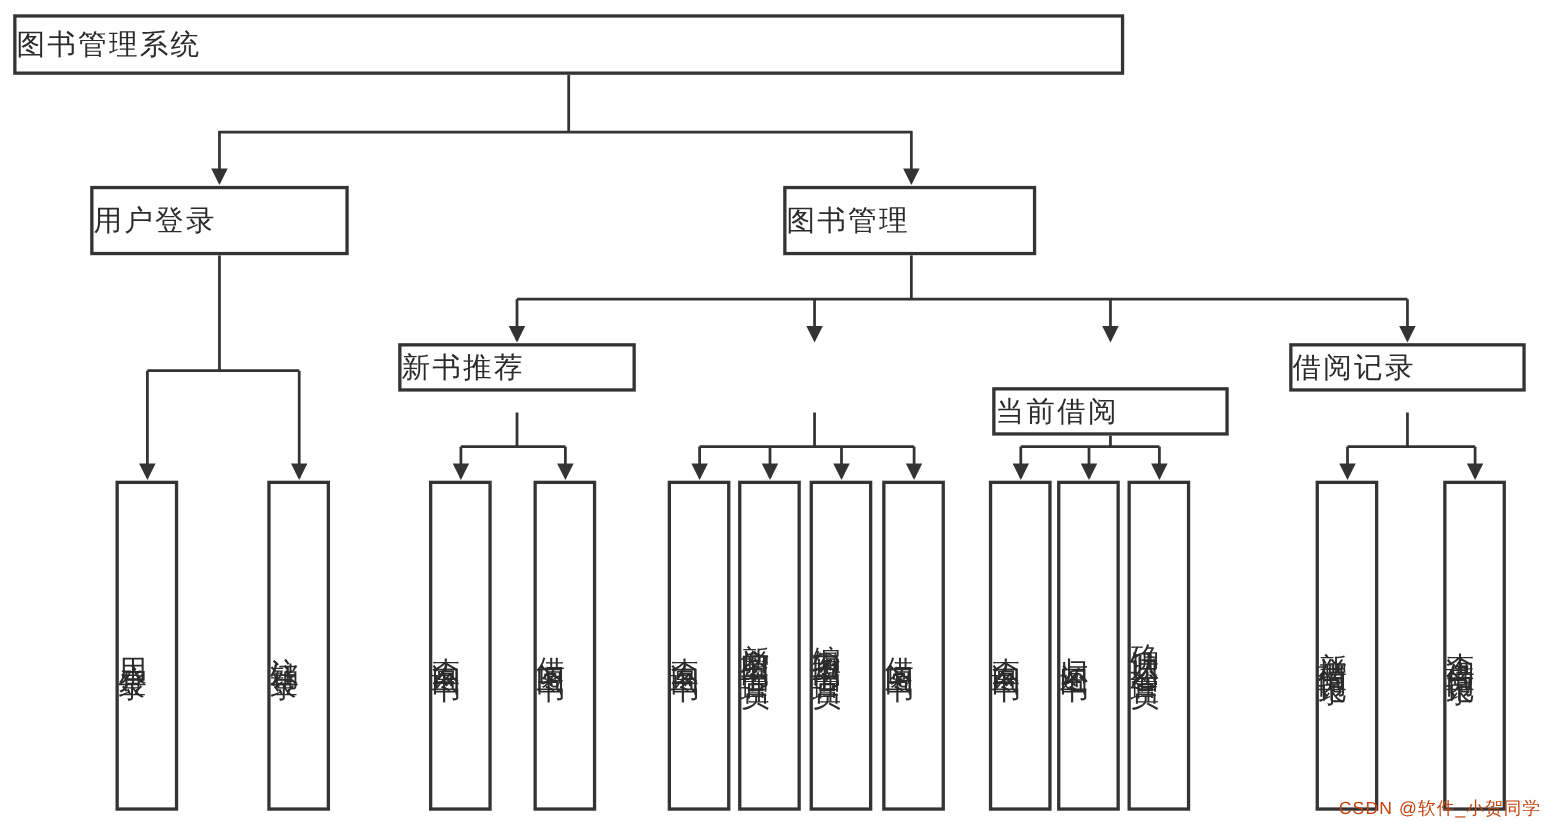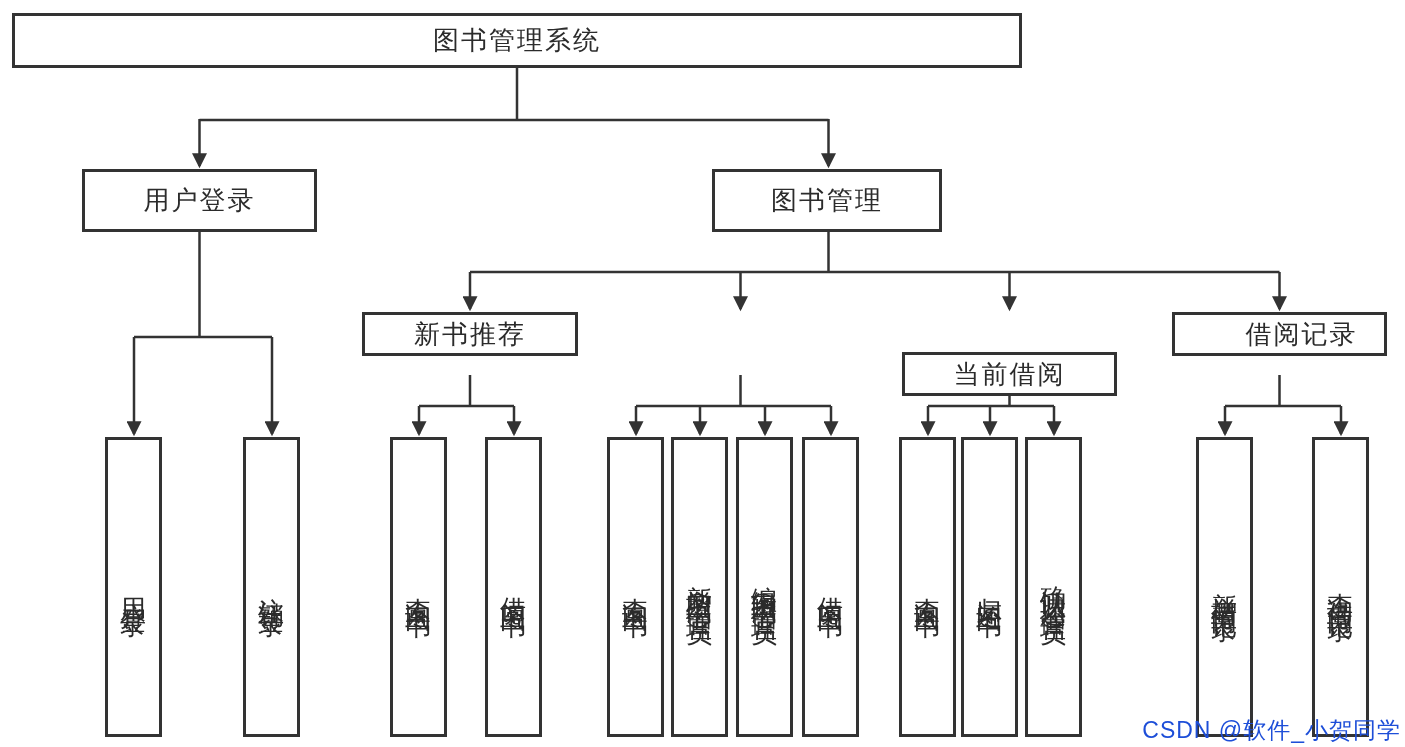--- a/index.html
+++ b/index.html
@@ -16,62 +16,61 @@
     left: 0; top: 0;
     width: 1405px; height: 747px;
   }
   .node {
     position: absolute;
     box-sizing: border-box;
     border: 3px solid #333333;
     background: #ffffff;
     display: flex;
     align-items: center;
-    justify-content: center;
     color: #2b2b2b;
     font-size: 26px;
     letter-spacing: 2px;
     white-space: nowrap;
   }
   .leaf span {
     writing-mode: vertical-rl;
     text-orientation: mixed;
     line-height: 1;
     letter-spacing: 5px;
     white-space: normal;
   }
   
   .root  { left: 12px;  top: 13px;  width: 1010px; height: 55px; }
   .lv2a  { left: 82px;  top: 169px; width: 235px; height: 63px; }
   .lv2b  { left: 712px; top: 169px; width: 230px; height: 63px; }
   .lv3   { top: 312px; height: 44px; }
   .lv3a  { left: 362px;  width: 216px; }
   .lv3b  { left: 632px;  width: 217px; }
   .lv3c  { left: 902px;  width: 215px; margin-top: 40px; }
-  .lv3d  { left: 1172px; width: 215px; padding-left: 44px; }
+  .lv3d  { left: 1172px; width: 215px; }
   .leaf  { top: 437px; height: 300px; width: 57px; }
   .lf01  { left: 105px; }
   .lf02  { left: 243px; }
   .lf03  { left: 390px; }
   .lf04  { left: 485px; }
   .lf05  { left: 607px; }
   .lf06  { left: 671px; }
   .lf07  { left: 736px; }
   .lf08  { left: 802px; }
   .lf09  { left: 899px; }
   .lf10  { left: 961px; }
   .lf11  { left: 1025px; }
   .lf12  { left: 1196px; }
   .lf13  { left: 1312px; }
   .watermark {
     position: absolute;
     right: 4px;
     bottom: 1px;
-    color: #1d4ed8;
-    font-size: 23px;
+    color: #c2410c;
+    font-size: 16px;
     letter-spacing: 1px;
     margin-top: 48px;
   }
 </style>
 </head>
 <body>
 
 <div class="canvas">
 
   <svg class="wires" viewBox="0 0 1405 747" xmlns="http://www.w3.org/2000/svg">

